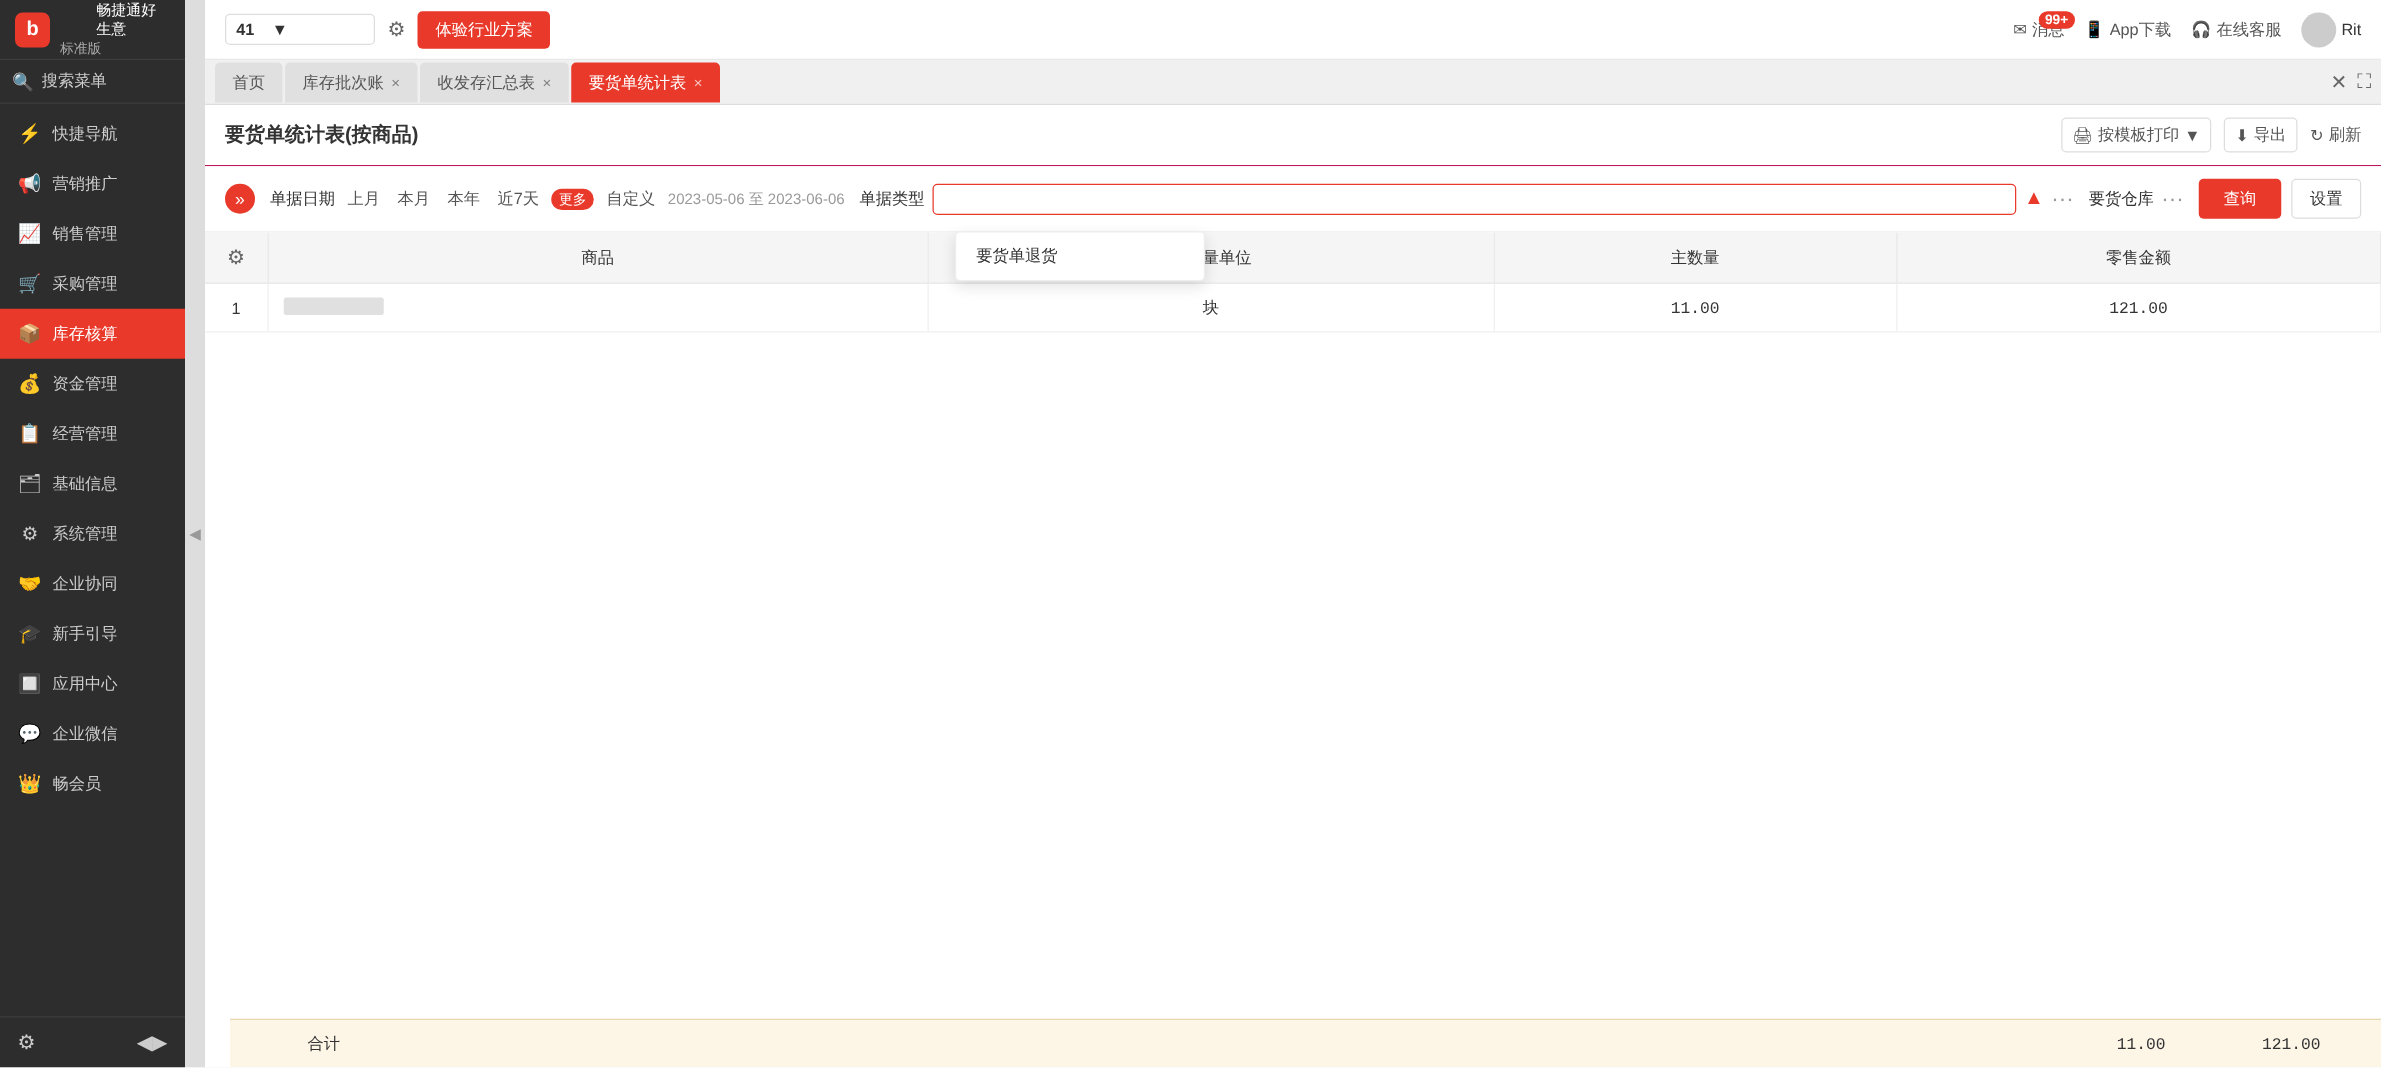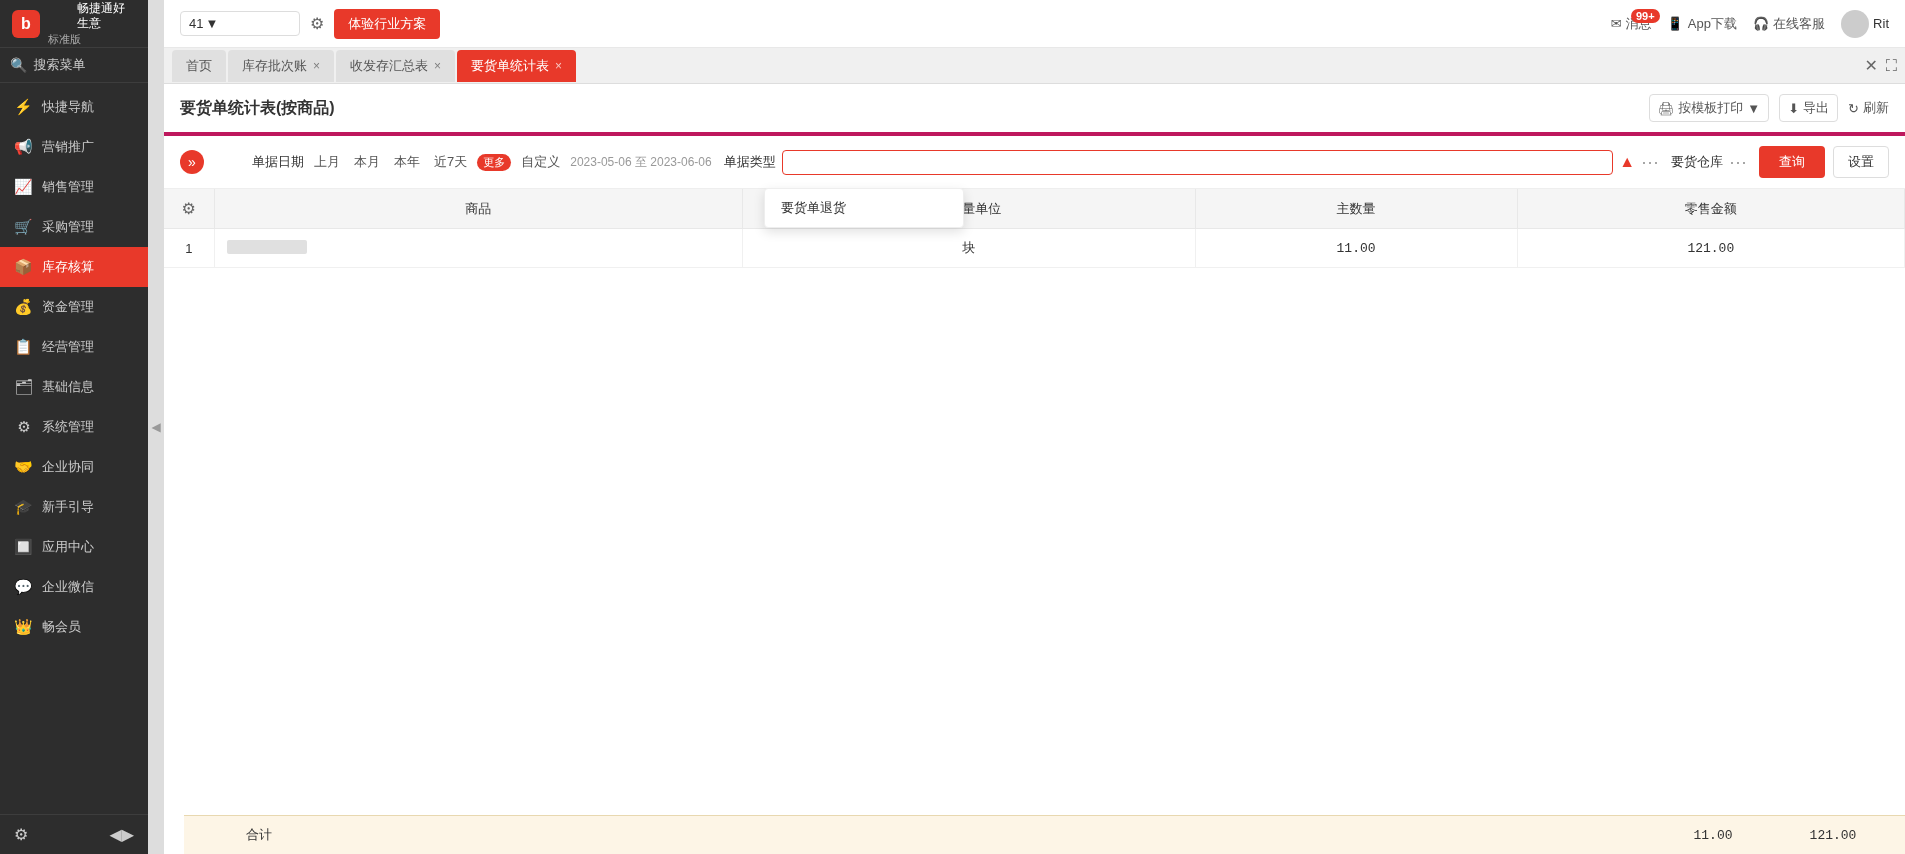--- a/index.html
+++ b/index.html
@@ -109,22 +109,23 @@
     .topbar-left { display: flex; align-items: center; flex: 1; gap: 10px; }
     .topbar-selector {
       display: flex;
       align-items: center;
       border: 1px solid #ddd;
       border-radius: 4px;
       padding: 4px 8px;
       font-size: 13px;
       color: #333;
       cursor: pointer;
-      gap: 2px;
+      gap: 14px;
       min-width: 120px;
+      font-weight: bold;
     }
     .topbar-gear { color: #666; font-size: 16px; cursor: pointer; }
     .industry-btn {
       background: #e8392a;
       color: #fff;
       border: none;
       border-radius: 4px;
       padding: 6px 14px;
       font-size: 13px;
       cursor: pointer;
@@ -191,21 +192,21 @@
     
     .page-content { flex: 1; overflow: hidden; display: flex; flex-direction: column; background: #fff; }
 
     
     .page-header {
       display: flex;
       align-items: center;
       justify-content: space-between;
       padding: 10px 16px;
       background: #fff;
-      border-bottom: 4px solid #be185d;
+      border-bottom: 1px solid #be185d;
       flex-shrink: 0;
     }
     .page-title { font-size: 16px; font-weight: bold; color: #333; }
     .page-header-actions { display: flex; align-items: center; gap: 10px; }
     .print-btn {
       display: flex; align-items: center; gap: 4px;
       color: #555; font-size: 13px; cursor: pointer;
       border: 1px solid #ddd; border-radius: 4px; padding: 4px 8px;
     }
     .export-btn {
@@ -234,21 +235,21 @@
       width: 24px; height: 24px;
       background: #e8392a;
       color: #fff;
       border-radius: 50%;
       display: flex; align-items: center; justify-content: center;
       font-size: 14px;
       cursor: pointer;
       flex-shrink: 0;
     }
     .filter-group { display: flex; align-items: center; gap: 6px; }
-    .filter-label { color: #333; font-size: 13px; margin-left: 36px; }
+    .filter-label { color: #333; font-size: 13px; }
     .date-btn {
       background: none; border: none; color: #555; font-size: 13px;
       cursor: pointer; padding: 2px 4px; font-family: inherit;
     }
     .date-range-badge {
       background: #e8392a;
       color: #fff;
       border-radius: 10px;
       font-size: 11px;
       padding: 1px 6px;

